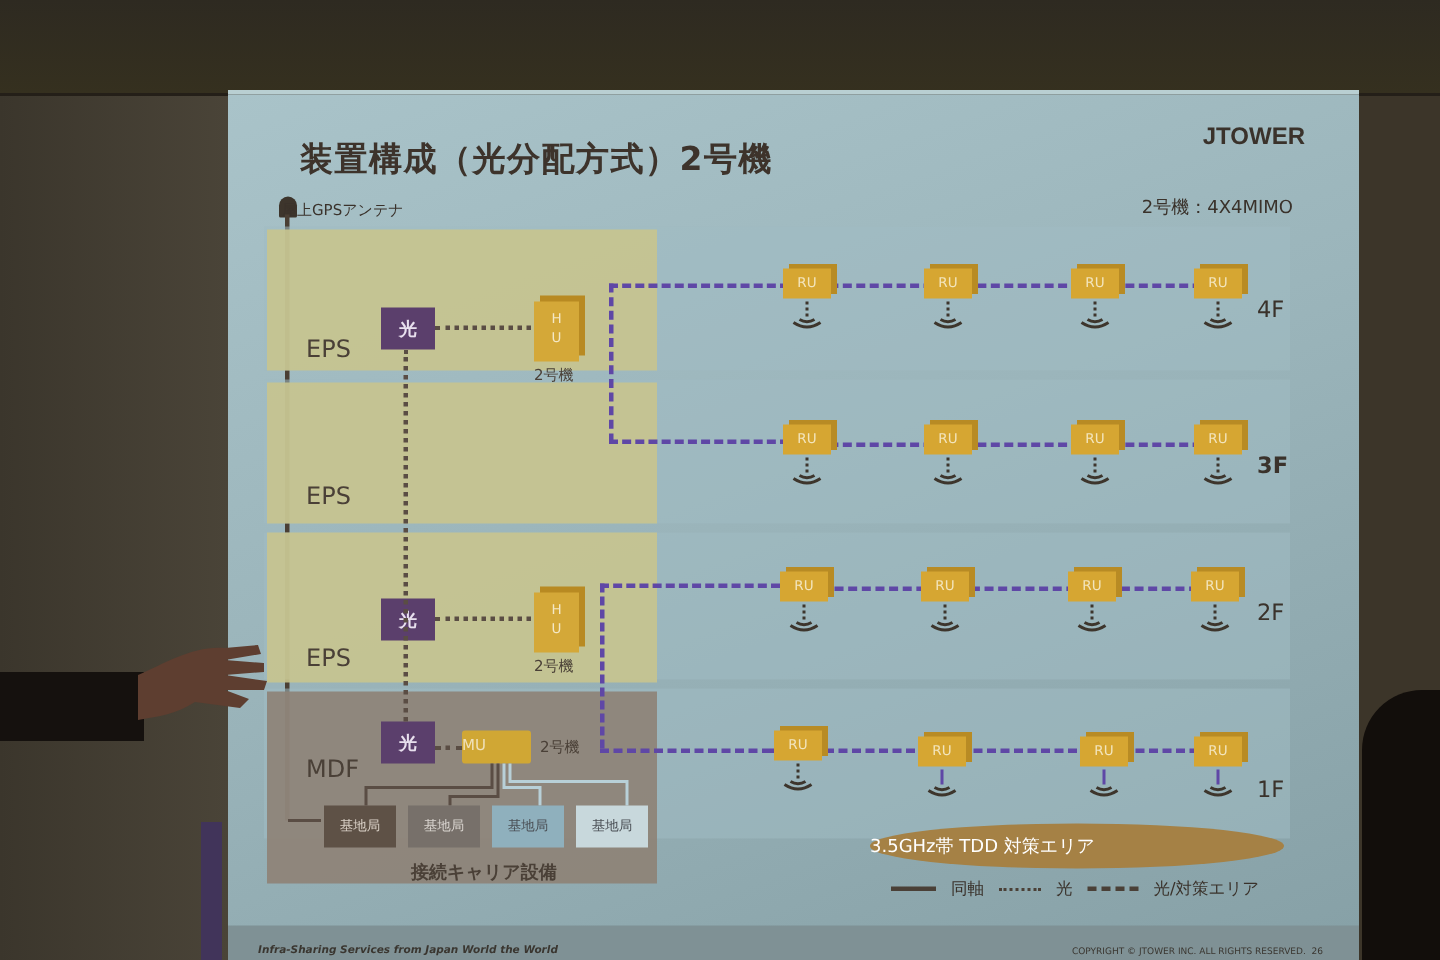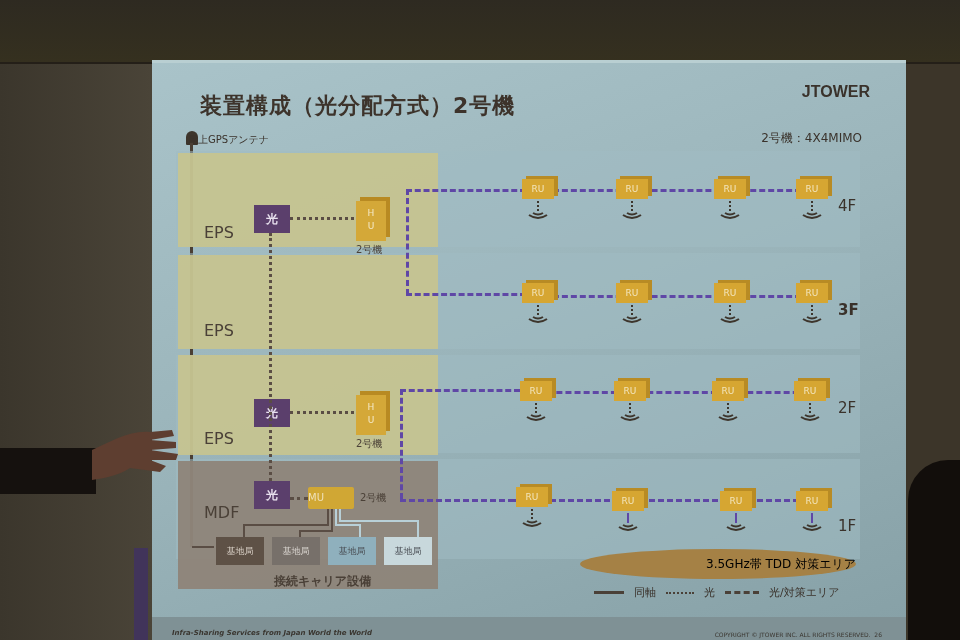--- a/index.html
+++ b/index.html
@@ -35,21 +35,21 @@
   .dotted-h { position:absolute; height:0; border-top:3px dotted #5a4d44; }
   .dotted-v { position:absolute; width:0; border-left:3px dotted #5a4d44; }
   .dash-h { position:absolute; height:0; border-top:3px dashed #5f47a6; }
   .dash-v { position:absolute; width:0; border-left:3px dashed #5f47a6; }
   .ru { position:absolute; width:32px; height:20px; background:#d6a632; color:#f3e5bd; font-size:9px; text-align:center; line-height:20px; box-shadow:4px -3px 0 #b88b24; }
   .ru.stack::before { content:""; position:absolute; left:10px; top:-10px; width:32px; height:20px; background:#c99a2c; z-index:-1; box-shadow:4px -3px 0 #a97e20; }
   .floor-label { position:absolute; font-size:15px; color:#3a322b; }
   .mu { position:absolute; left:156px; top:424px; width:46px; height:22px; background:#d0a734; color:#efe0b8; font-size:10px; text-align:left; line-height:22px; border-radius:2px; }
   .bs { position:absolute; width:48px; height:28px; font-size:9px; text-align:center; line-height:28px; }
   .carrier-label { position:absolute; left:122px; top:510px; font-size:12px; font-weight:bold; color:#4a4037; }
-  .area-pill { position:absolute; left:428px; top:486px; width:276px; height:30px; border-radius:50%; background:#a58145; color:#000000; font-size:12px; text-align:right; line-height:30px; }
+  .area-pill { position:absolute; left:428px; top:486px; width:276px; height:30px; border-radius:50%; background:#a58145; color:#ffffff; font-size:12px; text-align:left; line-height:30px; }
   .legend { position:absolute; left:442px; top:522px; font-size:11px; color:#3a322b; display:flex; gap:10px; align-items:center; }
   .lg-solid { display:inline-block; width:30px; border-top:3px solid #4a4037; vertical-align:middle; }
   .lg-dot { display:inline-block; width:28px; border-top:2px dotted #4a4037; vertical-align:middle; }
   .lg-dash { display:inline-block; width:34px; border-top:3px dashed #4a4037; vertical-align:middle; }
   .footer { position:absolute; left:0; top:554px; width:754px; height:26px; background:#7f9195; }
   .footer-left { position:absolute; left:20px; top:12px; font-size:7px; color:#3a3630; font-style:italic; font-weight:bold; }
   .footer-right { position:absolute; right:24px; top:14px; font-size:6px; color:#3a3630; }
   .hand { position:absolute; left:0; top:420px; width:190px; height:80px; }
   .person-right { position:absolute; left:908px; top:460px; width:52px; height:180px; background:#120e0b; border-radius:40px 0 0 0; }
 </style>

